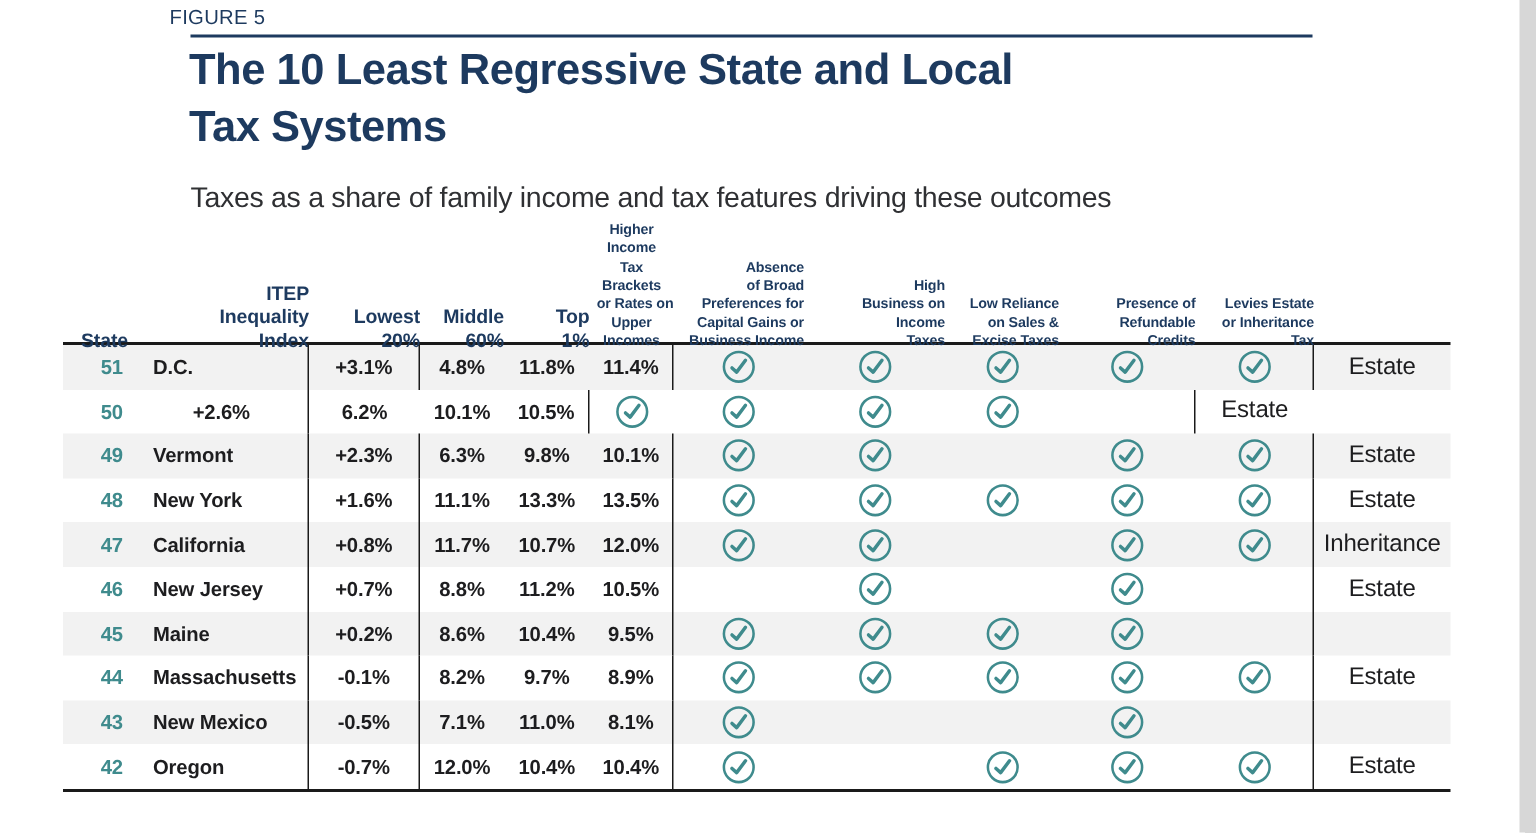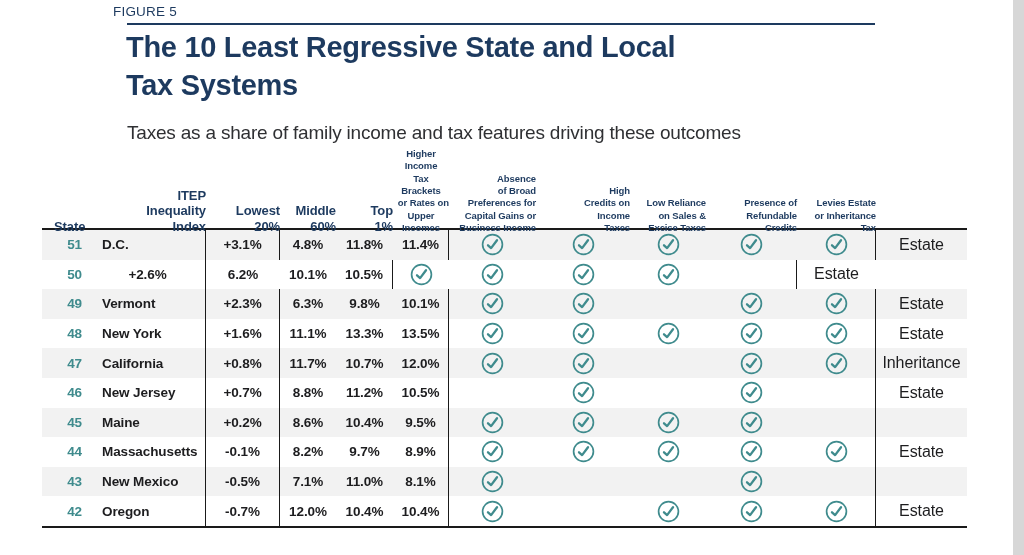--- a/index.html
+++ b/index.html
@@ -86,21 +86,21 @@
       </div>
       <div class="hcell small">
         <div>Absence</div>
         <div>of Broad</div>
         <div>Preferences for</div>
         <div>Capital Gains or</div>
         <div>Business Income</div>
       </div>
       <div class="hcell small">
         <div>High</div>
-        <div>Credits on</div>
+        <div>Business on</div>
         <div>Income</div>
         <div>Taxes</div>
       </div>
       <div class="hcell small">
         <div>Low Reliance</div>
         <div>on Sales &amp;</div>
         <div>Excise Taxes</div>
       </div>
       <div class="hcell small">
         <div>Presence of</div>

